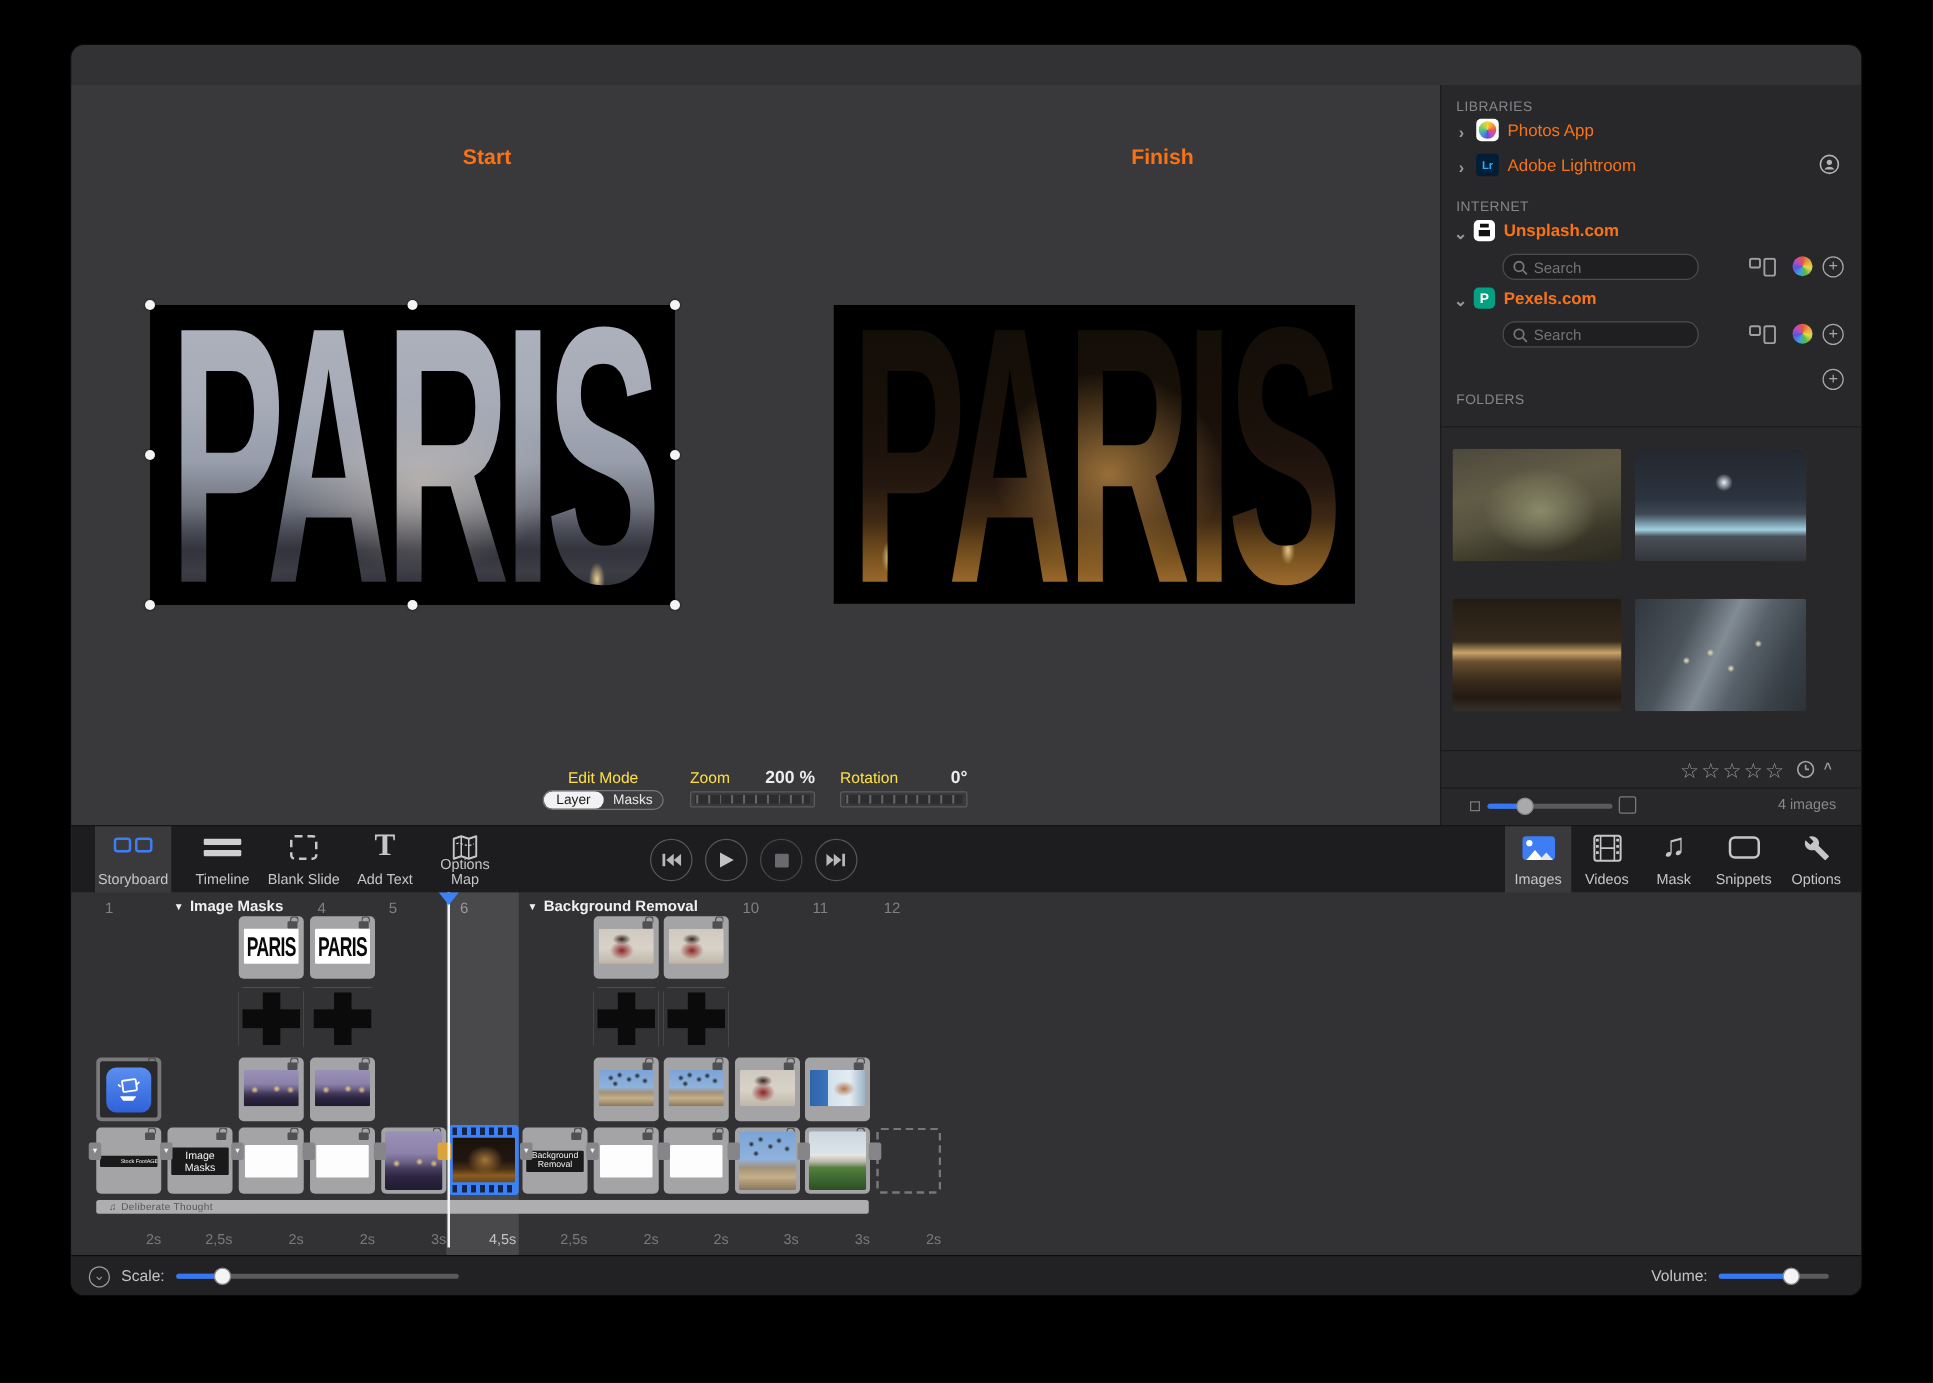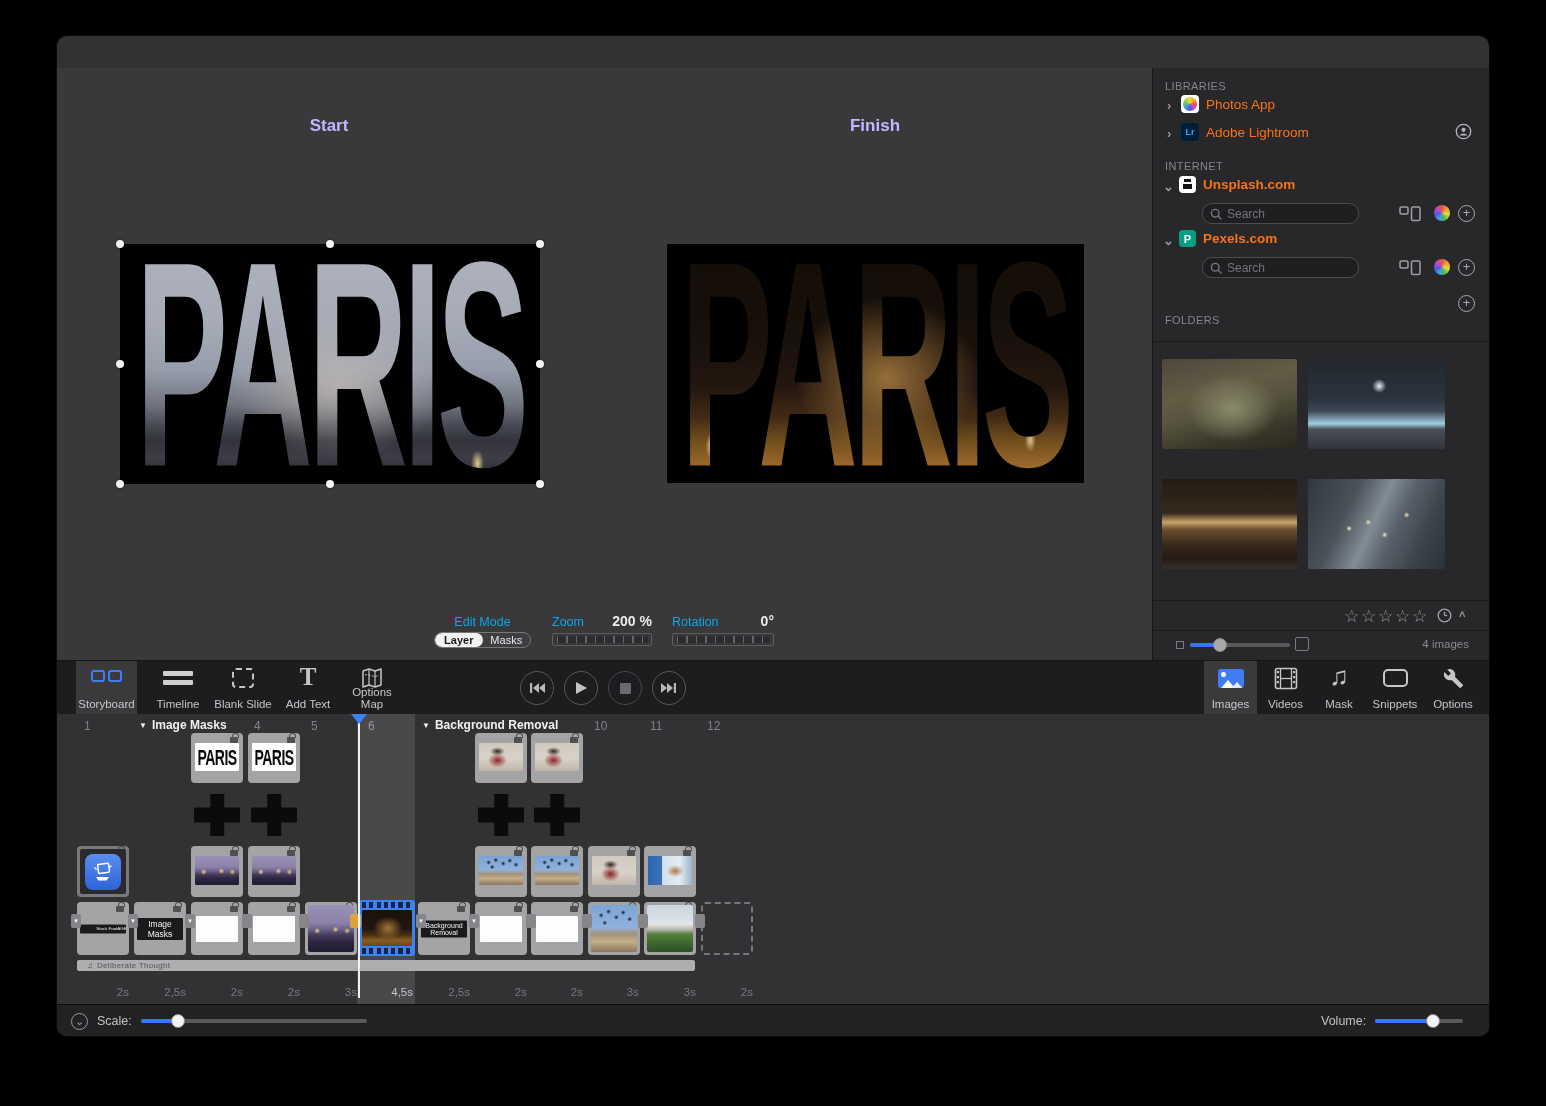--- a/index.html
+++ b/index.html
@@ -7,43 +7,43 @@
 body{position:relative}
 .window{position:absolute;left:57px;top:36px;width:1432px;height:1000px;background:#323234;border-radius:10px;overflow:hidden;box-shadow:0 0 0 1px #0a0a0a}
 
 .titlebar{position:absolute;left:0;top:0;right:0;height:32px;background:#1b1b1d;border-bottom:1px solid #0d0d0f}
 .tl{position:absolute;top:10px;width:12px;height:12px;border-radius:50%}
 .title{position:absolute;left:0;right:0;top:0;height:32px;display:flex;align-items:center;justify-content:center;gap:6px;color:#d6d6d8;font-size:13px;font-weight:700}
 .docicon{width:12px;height:15px;background:#3f8cf3;border-radius:2px;position:relative}
 .docicon:before{content:"";position:absolute;left:2px;top:3px;right:2px;height:2px;background:#cfe3ff;box-shadow:0 4px 0 #cfe3ff,0 8px 0 #cfe3ff}
 
 .canvas{position:absolute;left:0;top:32px;width:1095px;height:592px;background:#39393b}
-.stagelabel{position:absolute;width:160px;text-align:center;color:#c4b5fd;font-size:17px;font-weight:700}
+.stagelabel{position:absolute;width:160px;text-align:right;color:#f97316;font-size:17px;font-weight:700}
 .slide{position:absolute;background:#000;overflow:hidden;display:flex;align-items:center;justify-content:center}
 .paris{font-weight:700;font-size:150px;line-height:1;letter-spacing:-5px;color:transparent;-webkit-background-clip:text;background-clip:text;transform:scale(.92,1.95);white-space:nowrap}
 .paris.day{background-image:
  radial-gradient(ellipse 42% 38% at 52% 58%,rgba(205,195,185,.65),rgba(205,195,185,0) 65%),
  radial-gradient(circle 6px at 12% 86%,#e8d9a0,transparent 8px),
  radial-gradient(circle 5px at 88% 84%,#e8cf90,transparent 7px),
  radial-gradient(circle 4px at 70% 90%,#f0e0a8,transparent 6px),
  linear-gradient(180deg,#b0b5bf 0%,#a6abb7 36%,#979dab 52%,#70747f 64%,#474954 71%,#32333c 76%,#3c3d45 82%,#22232a 92%,#191a20 100%);
  -webkit-background-clip:text;background-clip:text}
 .paris.night{background-image:
  radial-gradient(ellipse 34% 40% at 53% 55%,rgba(190,140,70,.75),rgba(190,140,70,0) 70%),
  radial-gradient(circle 5px at 8% 78%,#f0d498,transparent 7px),
  radial-gradient(circle 4px at 90% 76%,#e8c888,transparent 6px),
  radial-gradient(circle 4px at 30% 88%,#f0dca0,transparent 6px),
  linear-gradient(180deg,#120d08 0%,#181009 40%,#241710 58%,#402a14 68%,#6f4c1d 76%,#96662a 84%,#a87928 92%,#6f4e1e 100%);
  -webkit-background-clip:text;background-clip:text}
 .handle{position:absolute;width:8px;height:8px;border-radius:50%;background:#f4f4f5;box-shadow:0 0 2px rgba(0,0,0,.8)}
 
-.ctl-label{position:absolute;color:#0ea5e9;font-size:12.5px}
+.ctl-label{position:absolute;color:#fde047;font-size:12.5px}
 .ctl-val{position:absolute;color:#ececee;font-size:14px;font-weight:700;text-align:right}
 .seg{position:absolute;width:97px;height:16px;border:1px solid #76767a;border-radius:8px;display:flex;overflow:hidden;background:#3e3e41}
-.seg .on{flex:1;background:#f2f2f3;color:#1a1a1a;font-size:11px;display:flex;align-items:center;justify-content:center;border-radius:7px;font-weight:700}
+.seg .on{flex:1;background:#f2f2f3;color:#1a1a1a;font-size:11px;display:flex;align-items:center;justify-content:center;border-radius:7px;font-weight:400}
 .seg .off{flex:1;color:#e8e8ea;font-size:11px;display:flex;align-items:center;justify-content:center}
 .ribbed{position:absolute;height:13px;background:#2d2d2f;border:1px solid #5c5c5f;border-radius:2px;background-image:repeating-linear-gradient(90deg,#66666a 0 1.5px,transparent 1.5px 9.4px);background-position:4px 0;background-clip:content-box;padding:2px 3px}
 
 .sidebar{position:absolute;left:1095px;top:32px;width:337px;height:592px;background:#28282a;border-left:1px solid #19191b}
 .shead{position:absolute;color:#85858a;font-size:11px;font-weight:400;letter-spacing:.4px}
 .srow-label{position:absolute;color:#f97316;font-size:13.5px}
 .chev{position:absolute;color:#98989d;font-size:13px;font-weight:700}
 .sicon{position:absolute;width:18px;height:18px;border-radius:4px}
 .search{position:absolute;width:157px;height:21px;background:#1f1f21;border:1px solid #4c4c4f;border-radius:10px}
 .search input{position:absolute;left:24px;top:0;width:128px;height:19px;background:transparent;border:none;outline:none;color:#9a9a9e;font-size:12px;font-family:"Liberation Sans",sans-serif}

